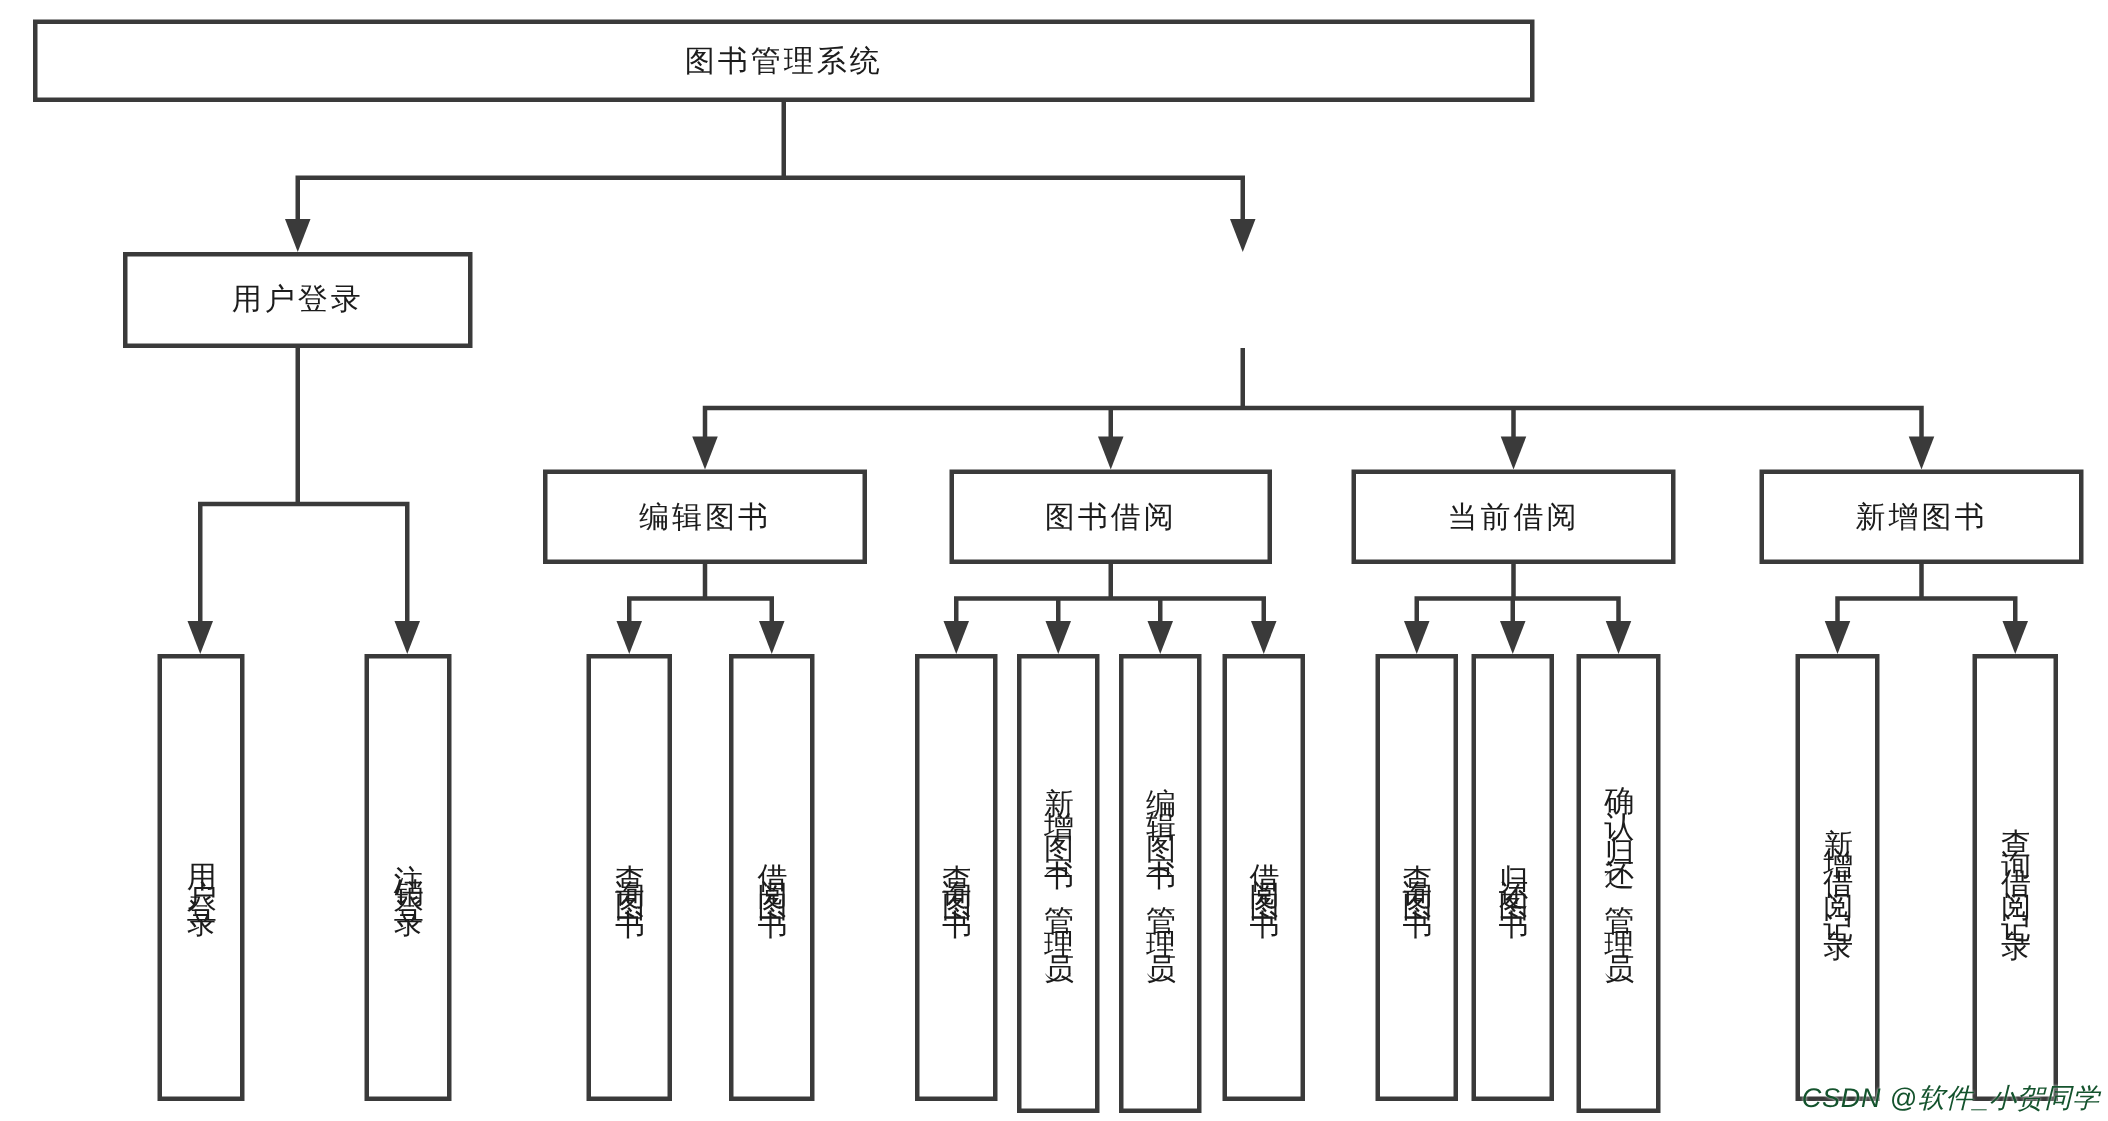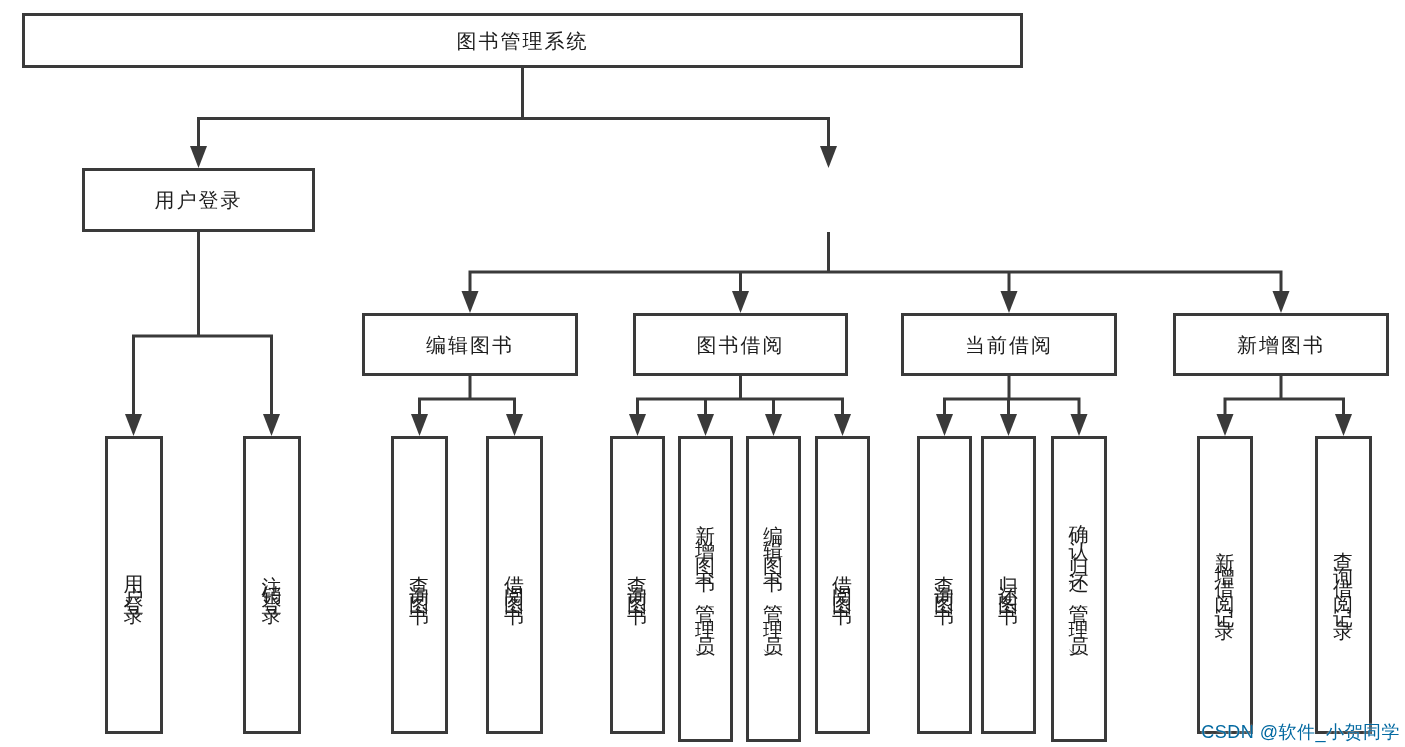--- a/index.html
+++ b/index.html
@@ -40,25 +40,26 @@
     letter-spacing: 10px;
     padding-bottom: 10px; 
   }
   .vbox.tall-text .lbl { letter-spacing: 16px; padding-bottom: 16px; }
   .vbox.mid-text  .lbl { letter-spacing: 14px; padding-bottom: 14px; }
   .watermark {
     position: absolute;
     right: 5px;
     bottom: 3px;
     font-size: 18px;
-    color: #0369a1;
+    color: #14532d;
     letter-spacing: 0.5px;
     z-index: 3;
     text-shadow: 0 0 2px #ffffff;
     white-space: nowrap;
+    font-style: italic;
   }
 </style>
 </head>
 <body>
 
 <div class="stage">
 
   <svg class="connectors" width="1405" height="747" viewBox="0 0 1405 747" xmlns="http://www.w3.org/2000/svg">
     <g stroke="#3a3a3a" stroke-width="3" fill="none">
 

